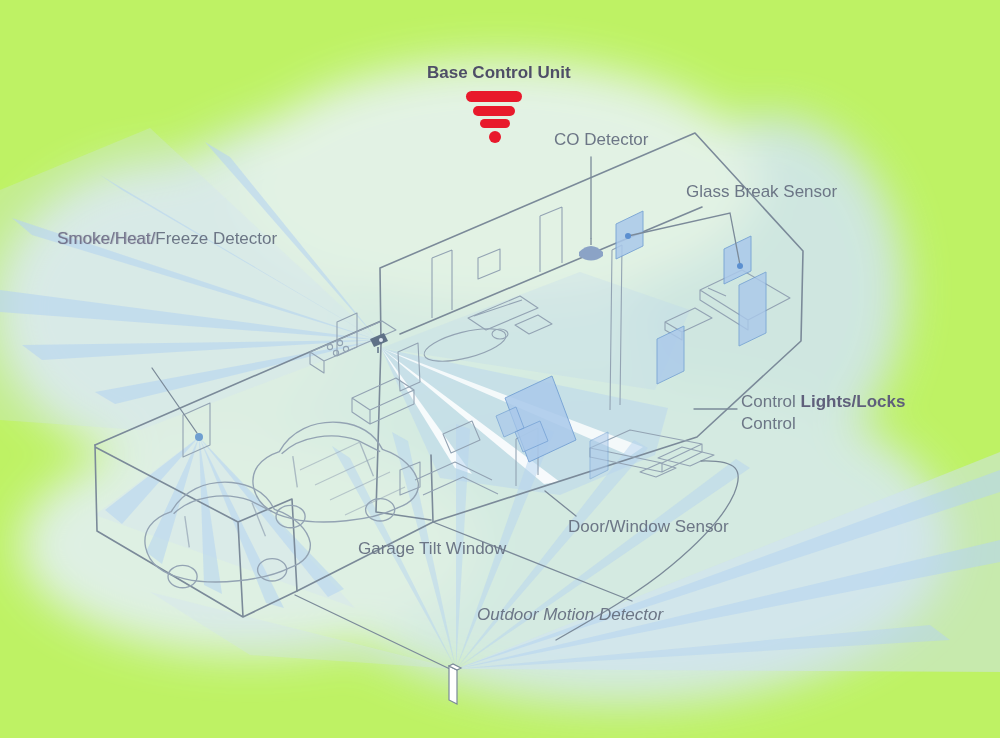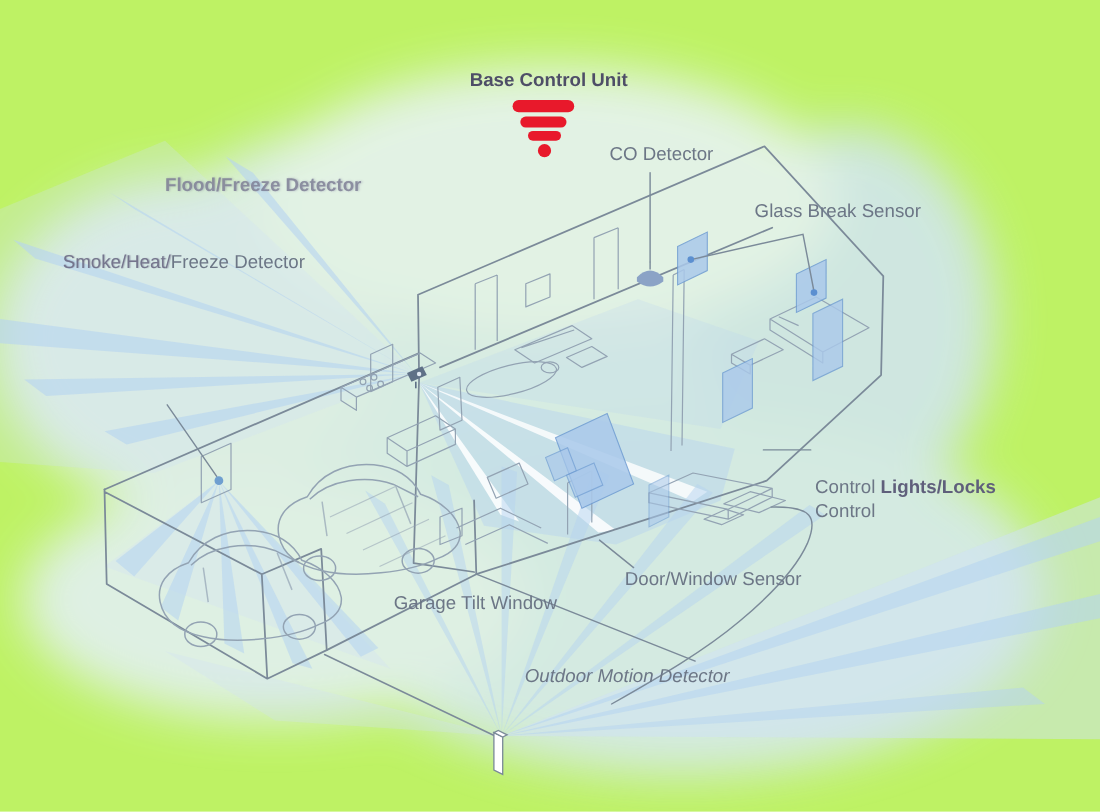--- a/index.html
+++ b/index.html
@@ -179,30 +179,29 @@
       <rect x="466" y="91" width="56" height="11" rx="5.5"></rect>
       <rect x="473" y="106" width="42" height="10" rx="5"></rect>
       <rect x="480" y="119" width="30" height="9" rx="4.5"></rect>
       <circle cx="495" cy="137" r="6"></circle>
     </g>
   </g>
 </svg>
 
 <div class="lbl lbl-purple" style="left:427px;top:62px;">Base Control Unit</div>
 
-<div class="lbl lbl-ghost" style="left:150px;top:158px;">Flood/Freeze Detector</div>
 
 <div class="lbl" style="left:45px;top:228px;margin-left:12px;"><span class="seg-ghost">Smoke/Heat/</span><span>Freeze Detector</span></div>
 
 
 <div class="lbl" style="left:540px;top:129px;margin-left:14px;">CO Detector</div>
 
 <div class="lbl" style="left:686px;top:181px;">Glass Break Sensor</div>
 
-<div class="lbl" style="left:741px;top:391px;margin-top:41px;"><span>Control </span><span class="seg-purple">Lights/Locks</span><br><span>Control</span></div>
+<div class="lbl" style="left:741px;top:391px;"><span>Control </span><span class="seg-purple">Lights/Locks</span><br><span>Control</span></div>
 
 <div class="lbl" style="left:568px;top:516px;">Door/Window Sensor</div>
 
 <div class="lbl" style="left:358px;top:538px;">Garage Tilt Window</div>
 
 <div class="lbl" style="left:477px;top:604px;font-style:italic;">Outdoor Motion Detector</div>
 
 </div>
 
 </body></html>

